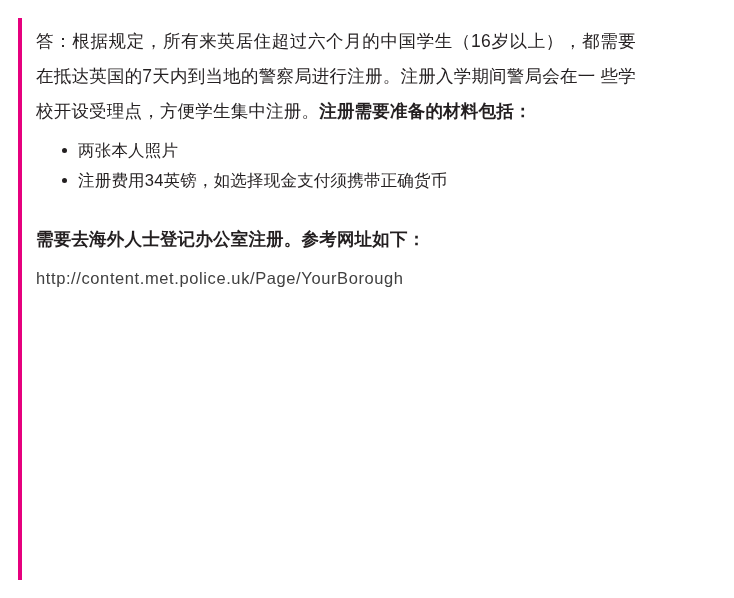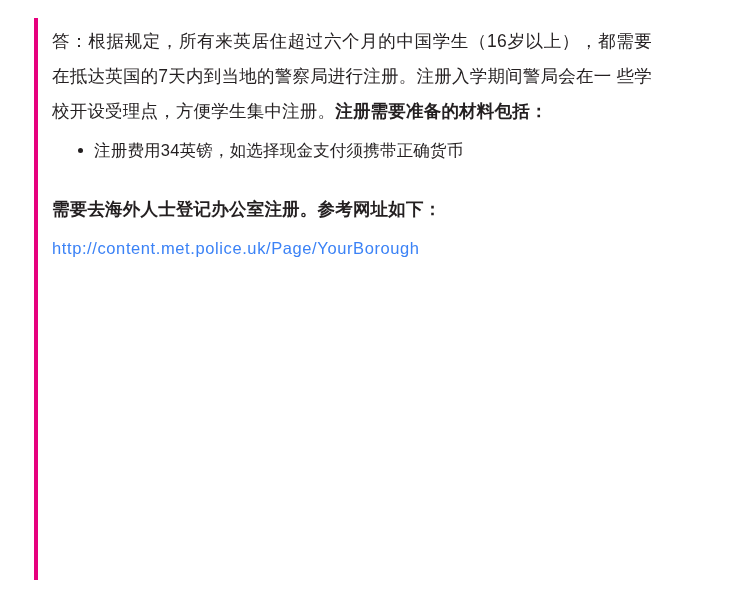--- a/index.html
+++ b/index.html
@@ -12,21 +12,20 @@
     height: 598px;
     font-family: "Liberation Sans", sans-serif;
     color: #231f20;
     overflow: hidden;
   }
   .page {
     position: relative;
     width: 658px;
     height: 598px;
     box-sizing: border-box;
-    margin-left: 16px;
   }
   .accent-bar {
     position: absolute;
     left: 18px;
     top: 18px;
     width: 4px;
     height: 562px;
     background: #e6007e;
   }
   .content {
@@ -72,39 +71,40 @@
     width: 5px;
     height: 5px;
     border-radius: 50%;
     background: #231f20;
   }
   .block-gap-lg { height: 28px; }
   .block-gap-sm { height: 8px; }
   .url-line {
     font-size: 16.5px;
     line-height: 30px;
-    color: #3b82f6;
+    color: #404040;
     letter-spacing: 0.6px;
     word-break: break-all;
     text-decoration: none;
     display: block;
   }
 </style>
 </head>
 <body>
 
 <div class="page">
 
   <div class="accent-bar"></div>
 
   <div class="content">
 
     <p class="para"><span>答：</span><span>根据规定，所有来英居住超过六个月的中国学生（16岁以上），都需要在抵达英国的7天内到当地的警察局进行注册。注册入学期间警局会在一 些学校开设受理点，方便学生集中注册。</span><span class="para-strong-tail">注册需要准备的材料包括：</span></p>
 
     <ul class="bullets">
+      <li><span>两张本人照片</span></li>
       <li><span>注册费用34英镑，如选择现金支付须携带正确货币</span></li>
     </ul>
 
     <div class="block-gap-lg"></div>
 
     <p class="bold-para">需要去海外人士登记办公室注册。参考网址如下：</p>
 
     <div class="block-gap-sm"></div>
 
     <a class="url-line" href="#">http://content.met.police.uk/Page/YourBorough</a>

